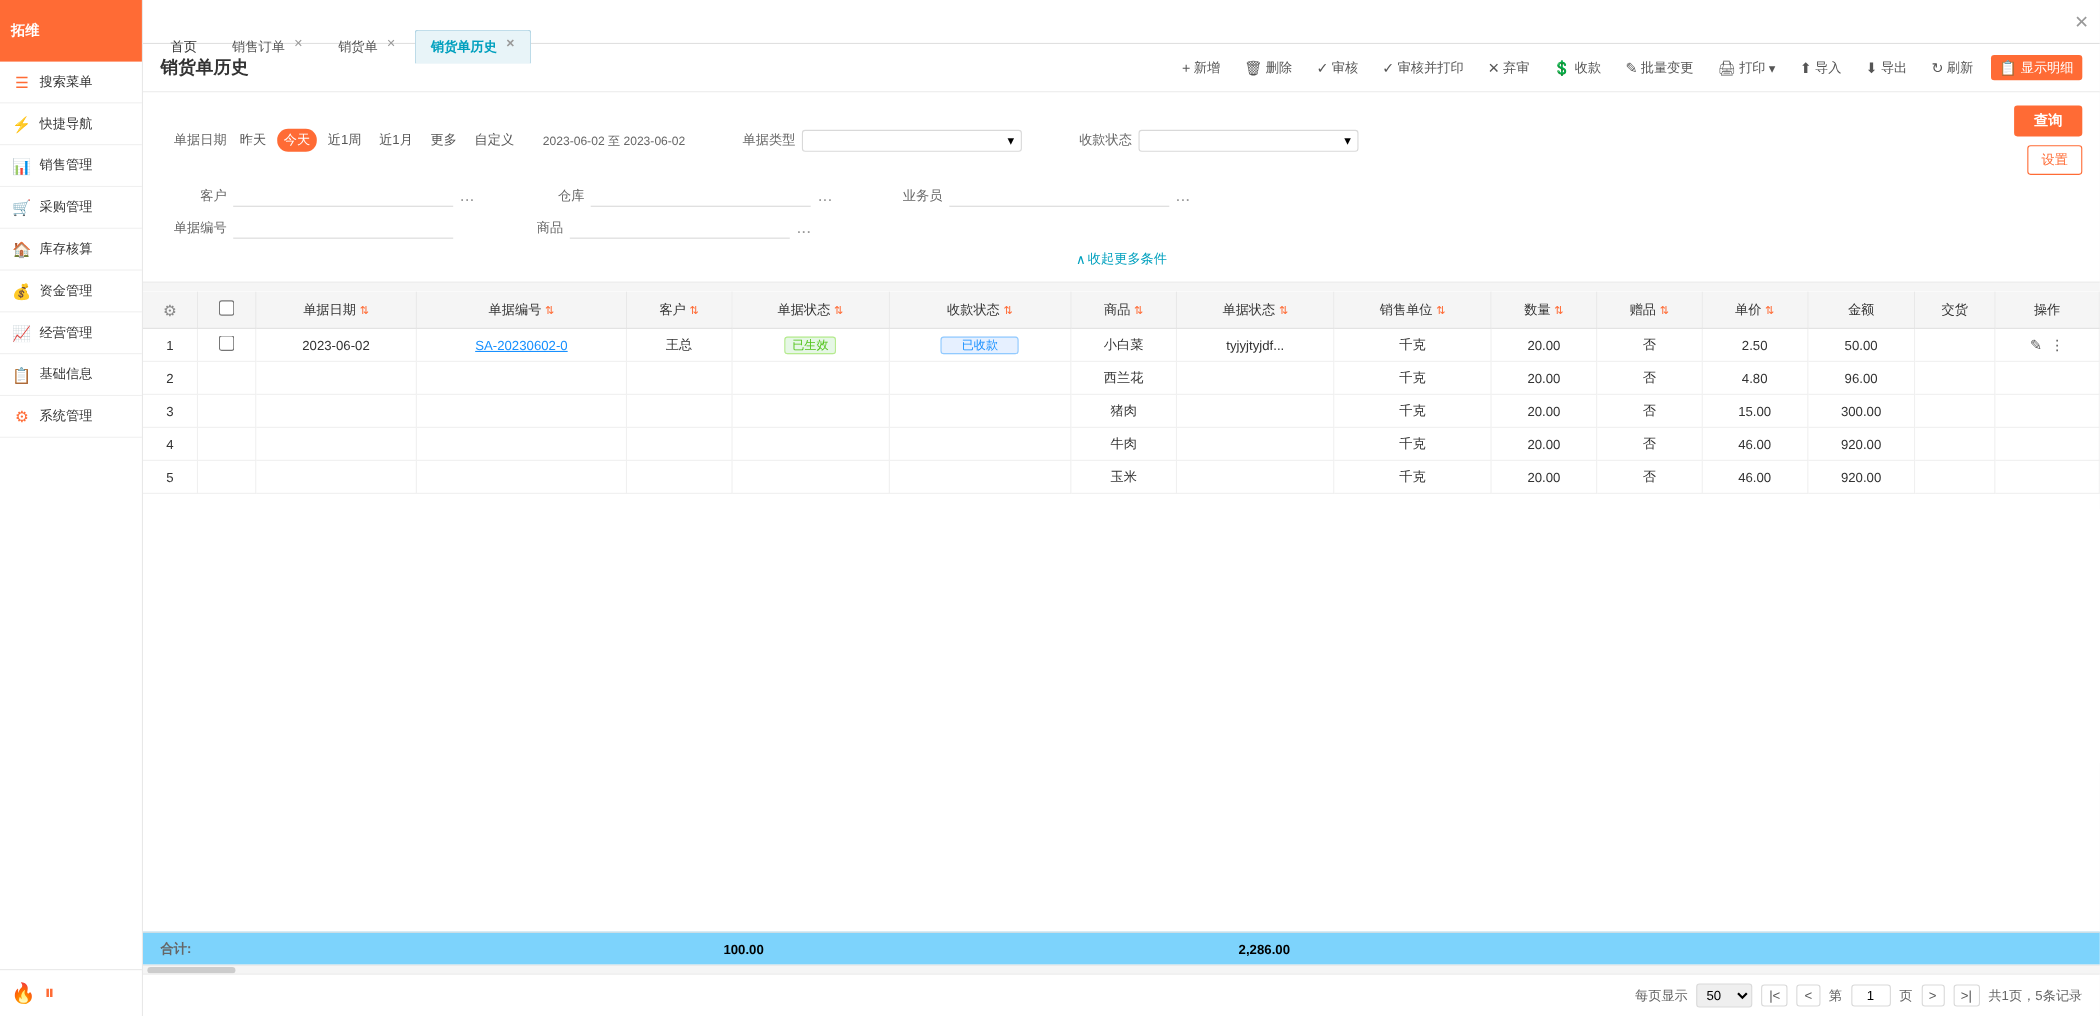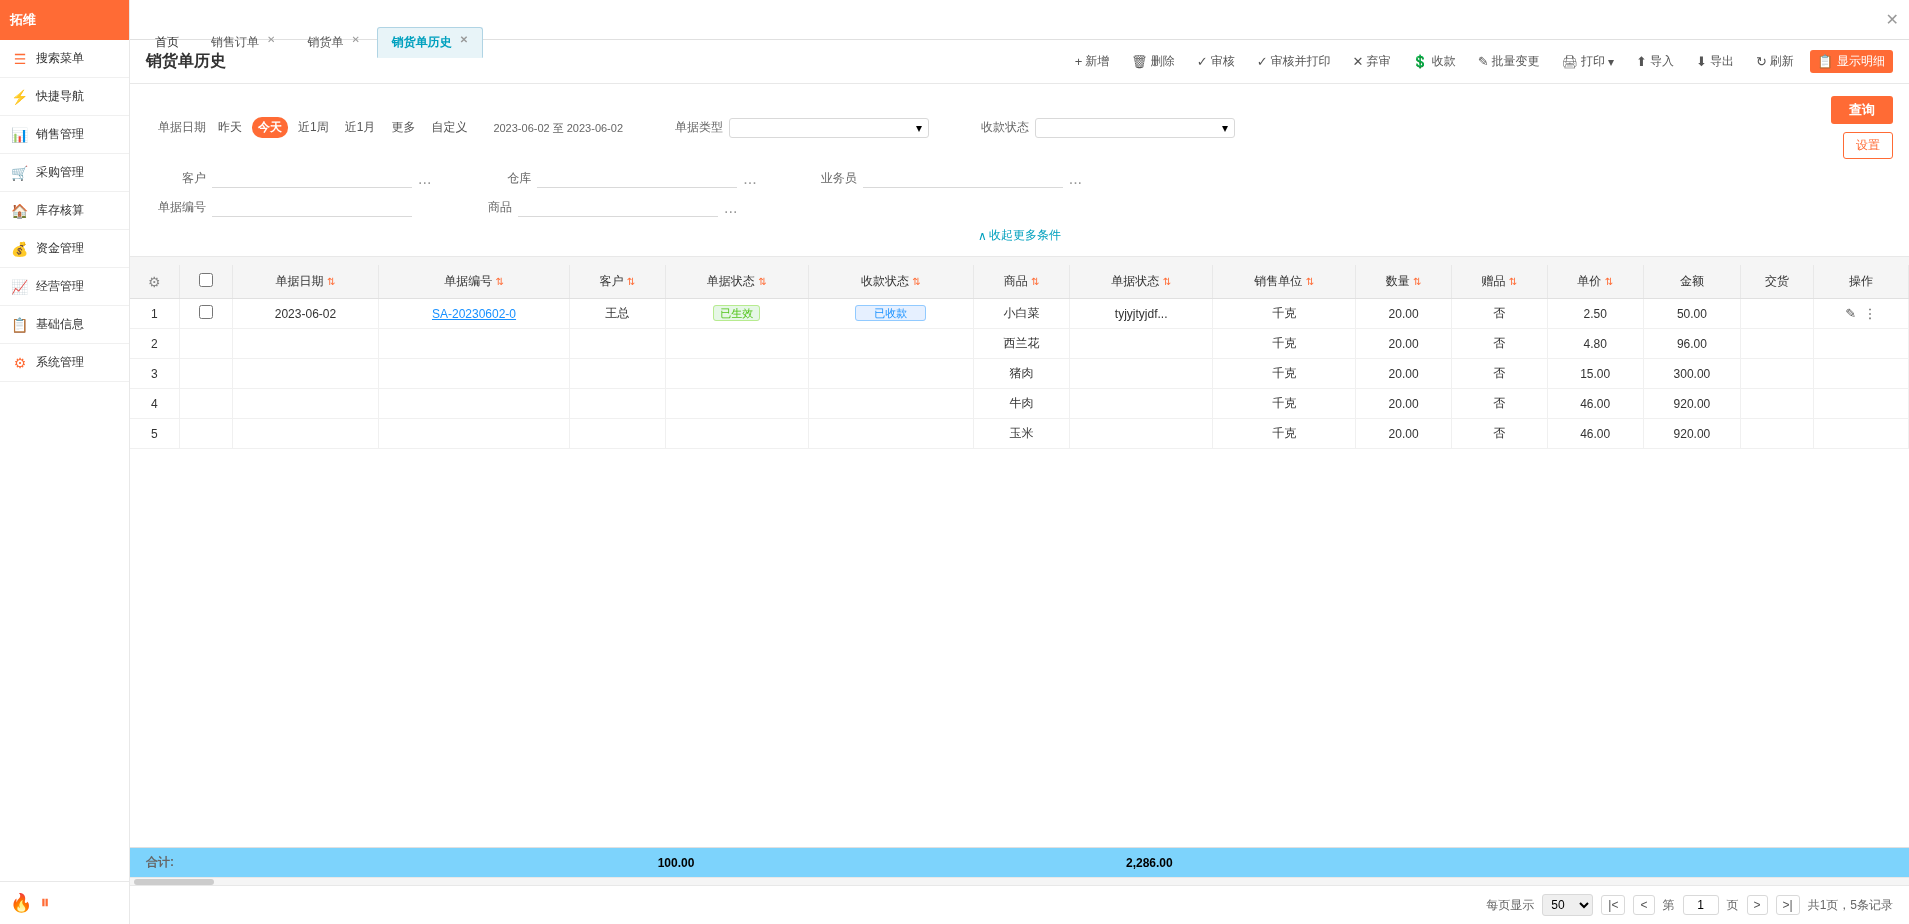--- a/index.html
+++ b/index.html
@@ -1,20 +1,20 @@
 <!DOCTYPE html>
 <html><head>
   <meta charset="utf-8">
   <style>
     * { box-sizing: border-box; margin: 0; padding: 0; font-family: 'Microsoft YaHei', Arial, sans-serif; font-size: 12px; }
     body { display: flex; height: 924px; overflow: hidden; background: #f5f5f5; }
 
     
     .sidebar { width: 130px; background: #fff; display: flex; flex-direction: column; border-right: 1px solid #e8e8e8; flex-shrink: 0; }
-    .sidebar-header { background: #ff6b35; color: #fff; padding: 8px 10px; font-size: 13px; font-weight: bold; height: 40px; display: flex; align-items: center; }
+    .sidebar-header { background: #ff6b35; color: #fff; padding: 8px 10px; font-size: 13px; font-weight: bold; height: 56px; display: flex; align-items: center; }
     .sidebar-item { display: flex; align-items: center; padding: 10px 12px; cursor: pointer; color: #333; border-bottom: 1px solid #f0f0f0; gap: 8px; }
     .sidebar-item .icon { width: 16px; height: 16px; display: inline-flex; align-items: center; justify-content: center; color: #ff6b35; font-size: 14px; }
     .sidebar-item .label { font-size: 12px; color: #333; }
     .sidebar-bottom { margin-top: auto; padding: 10px; display: flex; gap: 8px; border-top: 1px solid #e8e8e8; }
     .sidebar-bottom-btn { color: #ff6b35; cursor: pointer; font-size: 18px; }
 
     
     .main { flex: 1; display: flex; flex-direction: column; overflow: hidden; }
 
     
@@ -33,21 +33,21 @@
     .toolbar-btn .btn-icon { font-size: 13px; }
 
     
     .filter-area { background: #fff; padding: 12px 16px; border-bottom: 1px solid #e8e8e8; flex-shrink: 0; }
     .filter-row { display: flex; align-items: center; gap: 20px; margin-bottom: 10px; flex-wrap: wrap; }
     .filter-item { display: flex; align-items: center; gap: 6px; }
     .filter-label { color: #666; white-space: nowrap; min-width: 60px; text-align: right; }
     .filter-input { border: none; border-bottom: 1px solid #d9d9d9; padding: 2px 4px; width: 120px; outline: none; font-size: 12px; }
     .date-filter { display: flex; align-items: center; gap: 4px; }
     .date-btn { padding: 2px 6px; border-radius: 2px; cursor: pointer; color: #555; font-size: 12px; }
-    .date-btn.active { background: #ff6b35; color: #fff; border-radius: 10px; font-weight: bold; }
+    .date-btn.active { background: #ff6b35; color: #fff; border-radius: 10px; }
     .date-range { color: #666; font-size: 11px; margin-top: 2px; }
     .filter-select { display: flex; align-items: center; border: 1px solid #d9d9d9; border-radius: 3px; padding: 2px 6px; width: 160px; justify-content: space-between; cursor: pointer; background: #fff; }
     .filter-more-dots { color: #999; cursor: pointer; font-size: 16px; line-height: 1; }
     .collapse-btn { color: #00a0be; cursor: pointer; display: flex; align-items: center; gap: 2px; font-size: 12px; justify-content: center; margin-top: 4px; }
     .query-btn { background: #ff6b35; color: #fff; border: none; border-radius: 3px; padding: 5px 18px; cursor: pointer; font-size: 13px; font-weight: bold; }
     .set-btn { border: 1px solid #ff6b35; color: #ff6b35; background: #fff; border-radius: 3px; padding: 4px 12px; cursor: pointer; font-size: 12px; margin-top: 4px; display: block; }
 
     
     .filter-right { display: flex; flex-direction: column; align-items: flex-end; gap: 4px; margin-left: auto; }
 

